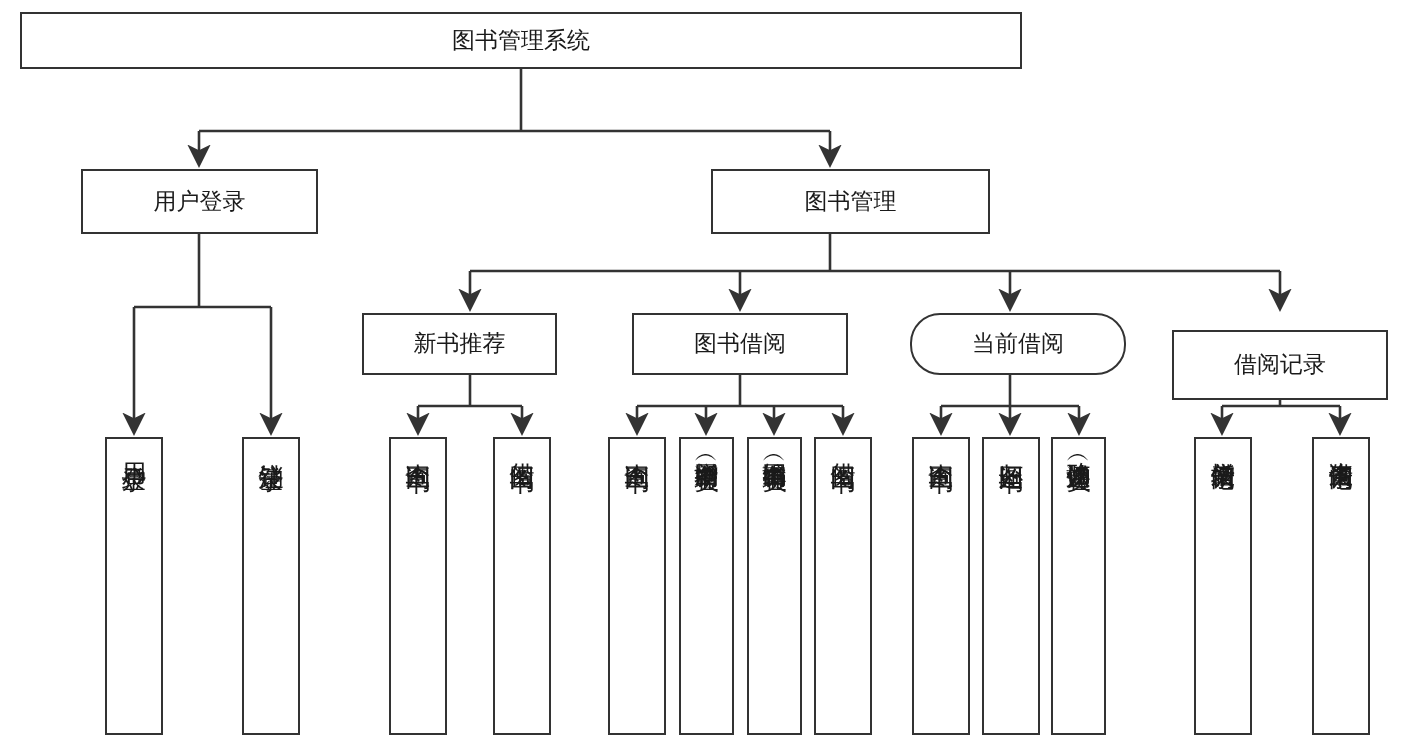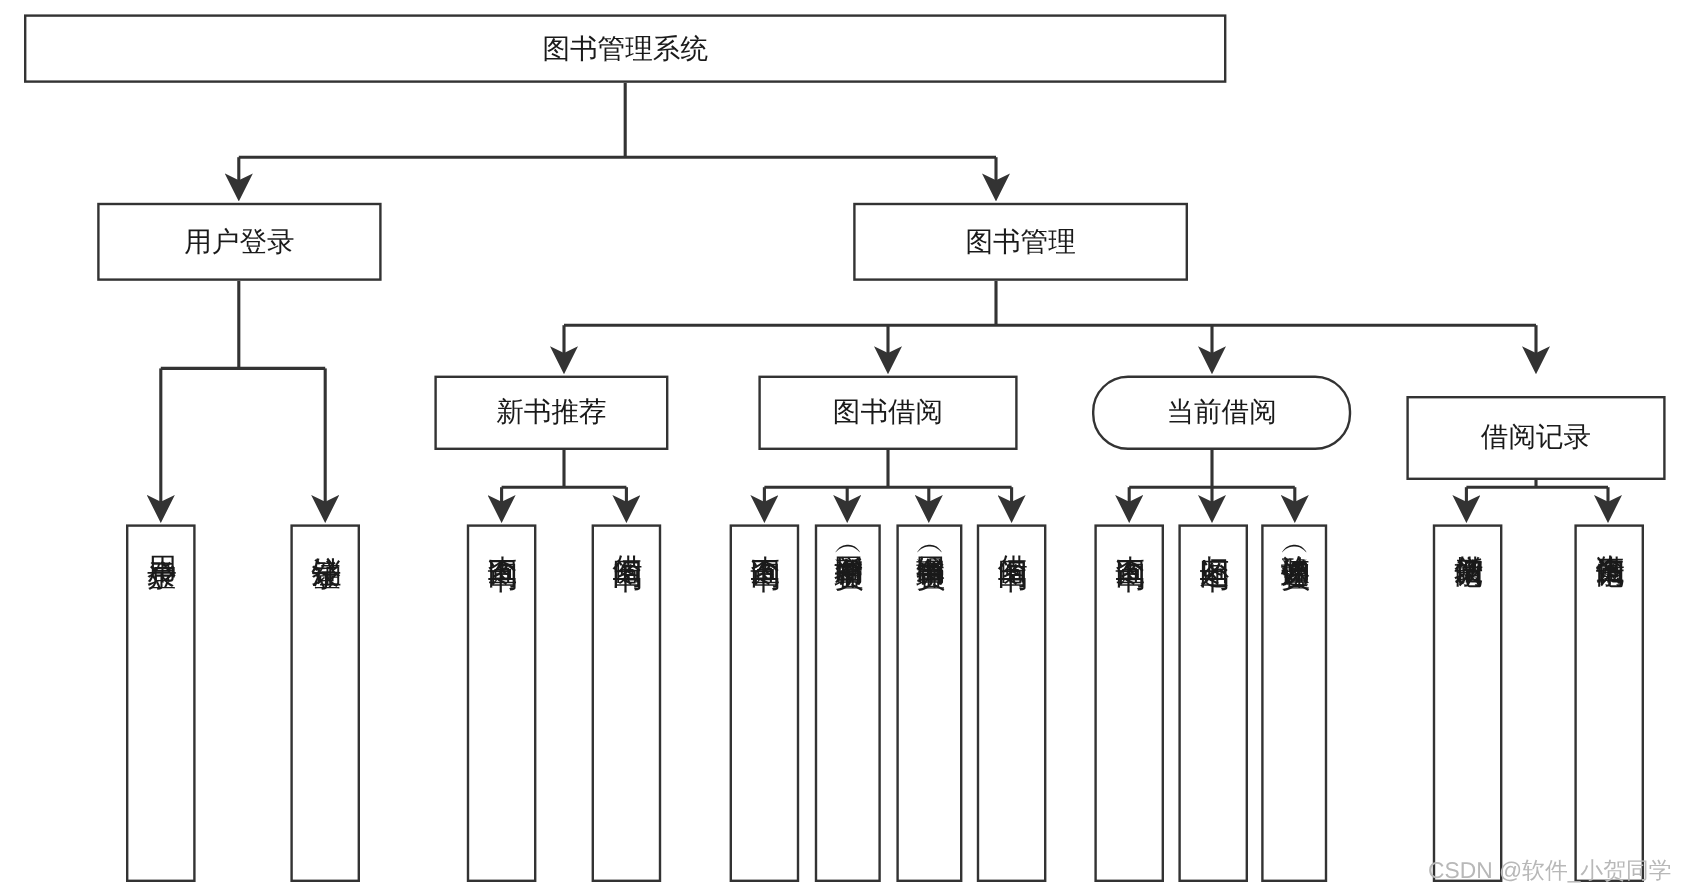--- a/index.html
+++ b/index.html
@@ -205,15 +205,14 @@
   </div>
 
   <div class="node vert tall-text" style="left:1194px; top:437px; width:58px; height:298px;">
     <span class="node-label">新增借阅记录</span>
   </div>
 
   <div class="node vert tall-text" style="left:1312px; top:437px; width:58px; height:298px;">
     <span class="node-label">查询借阅记录</span>
   </div>
 
-  <div class="watermark" style="left:1190px; top:713px;">CSDN @软件_小贺同学</div>
 
 </div>
 
 </body></html>

